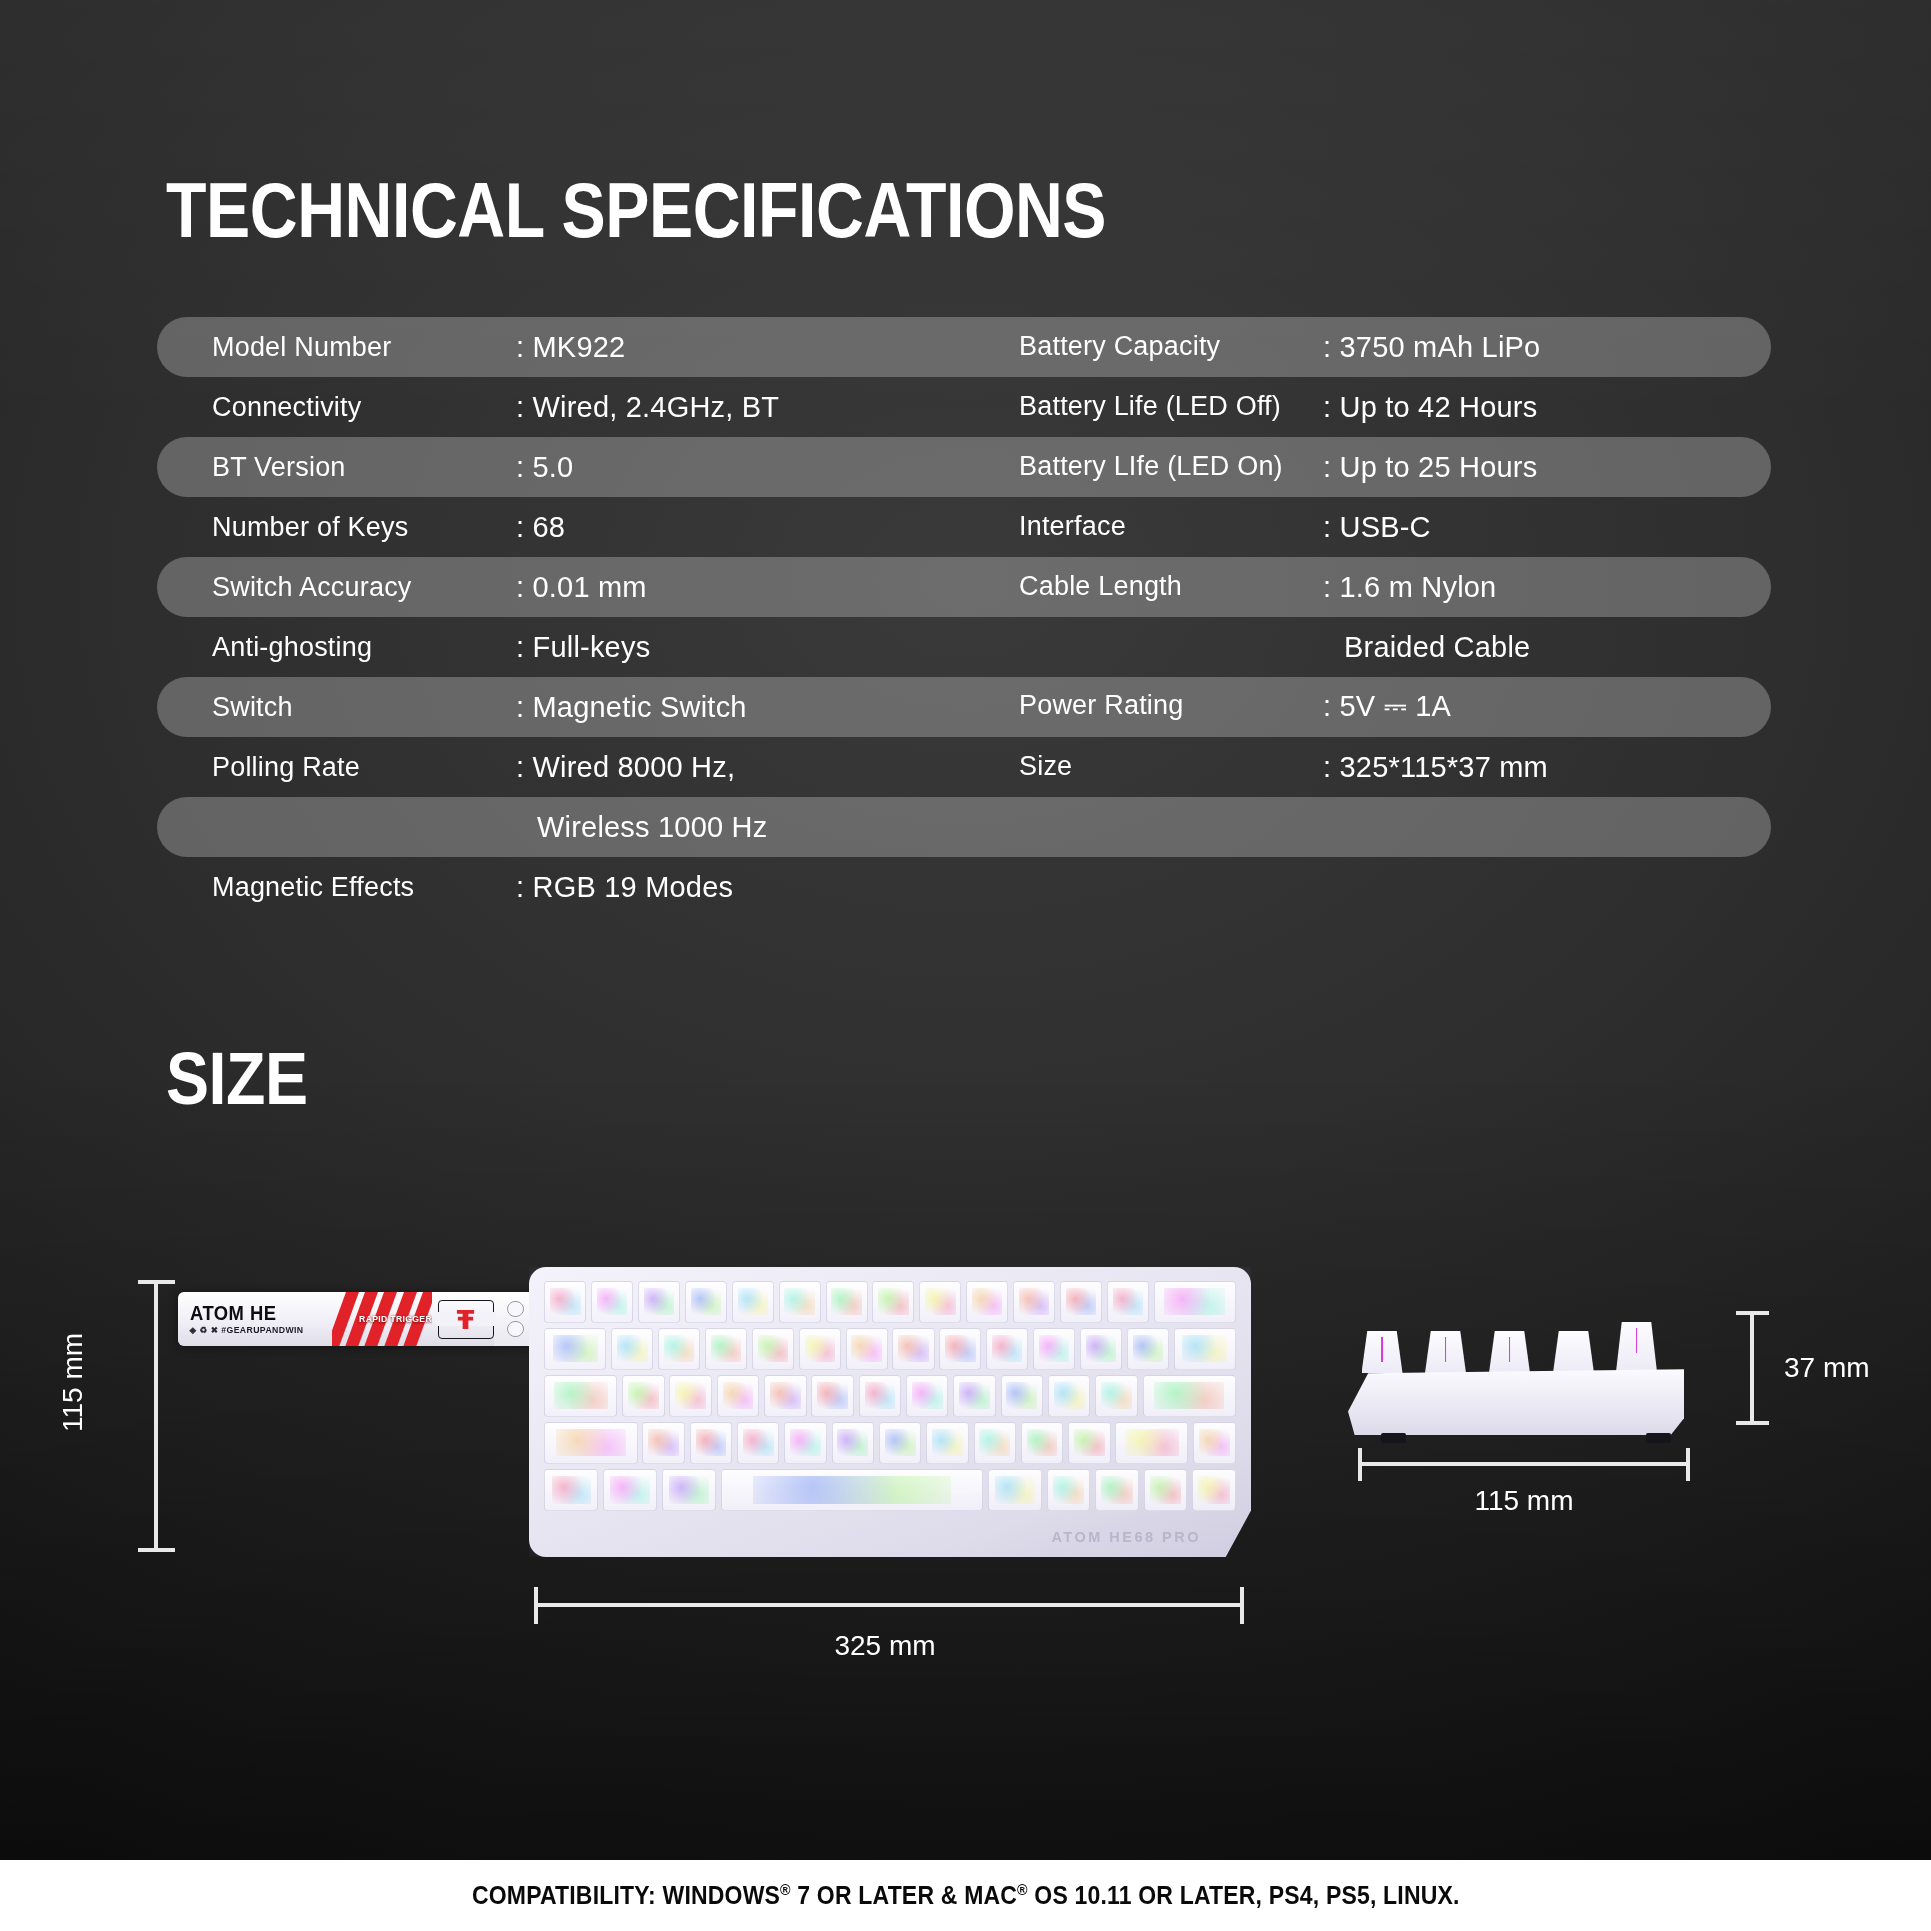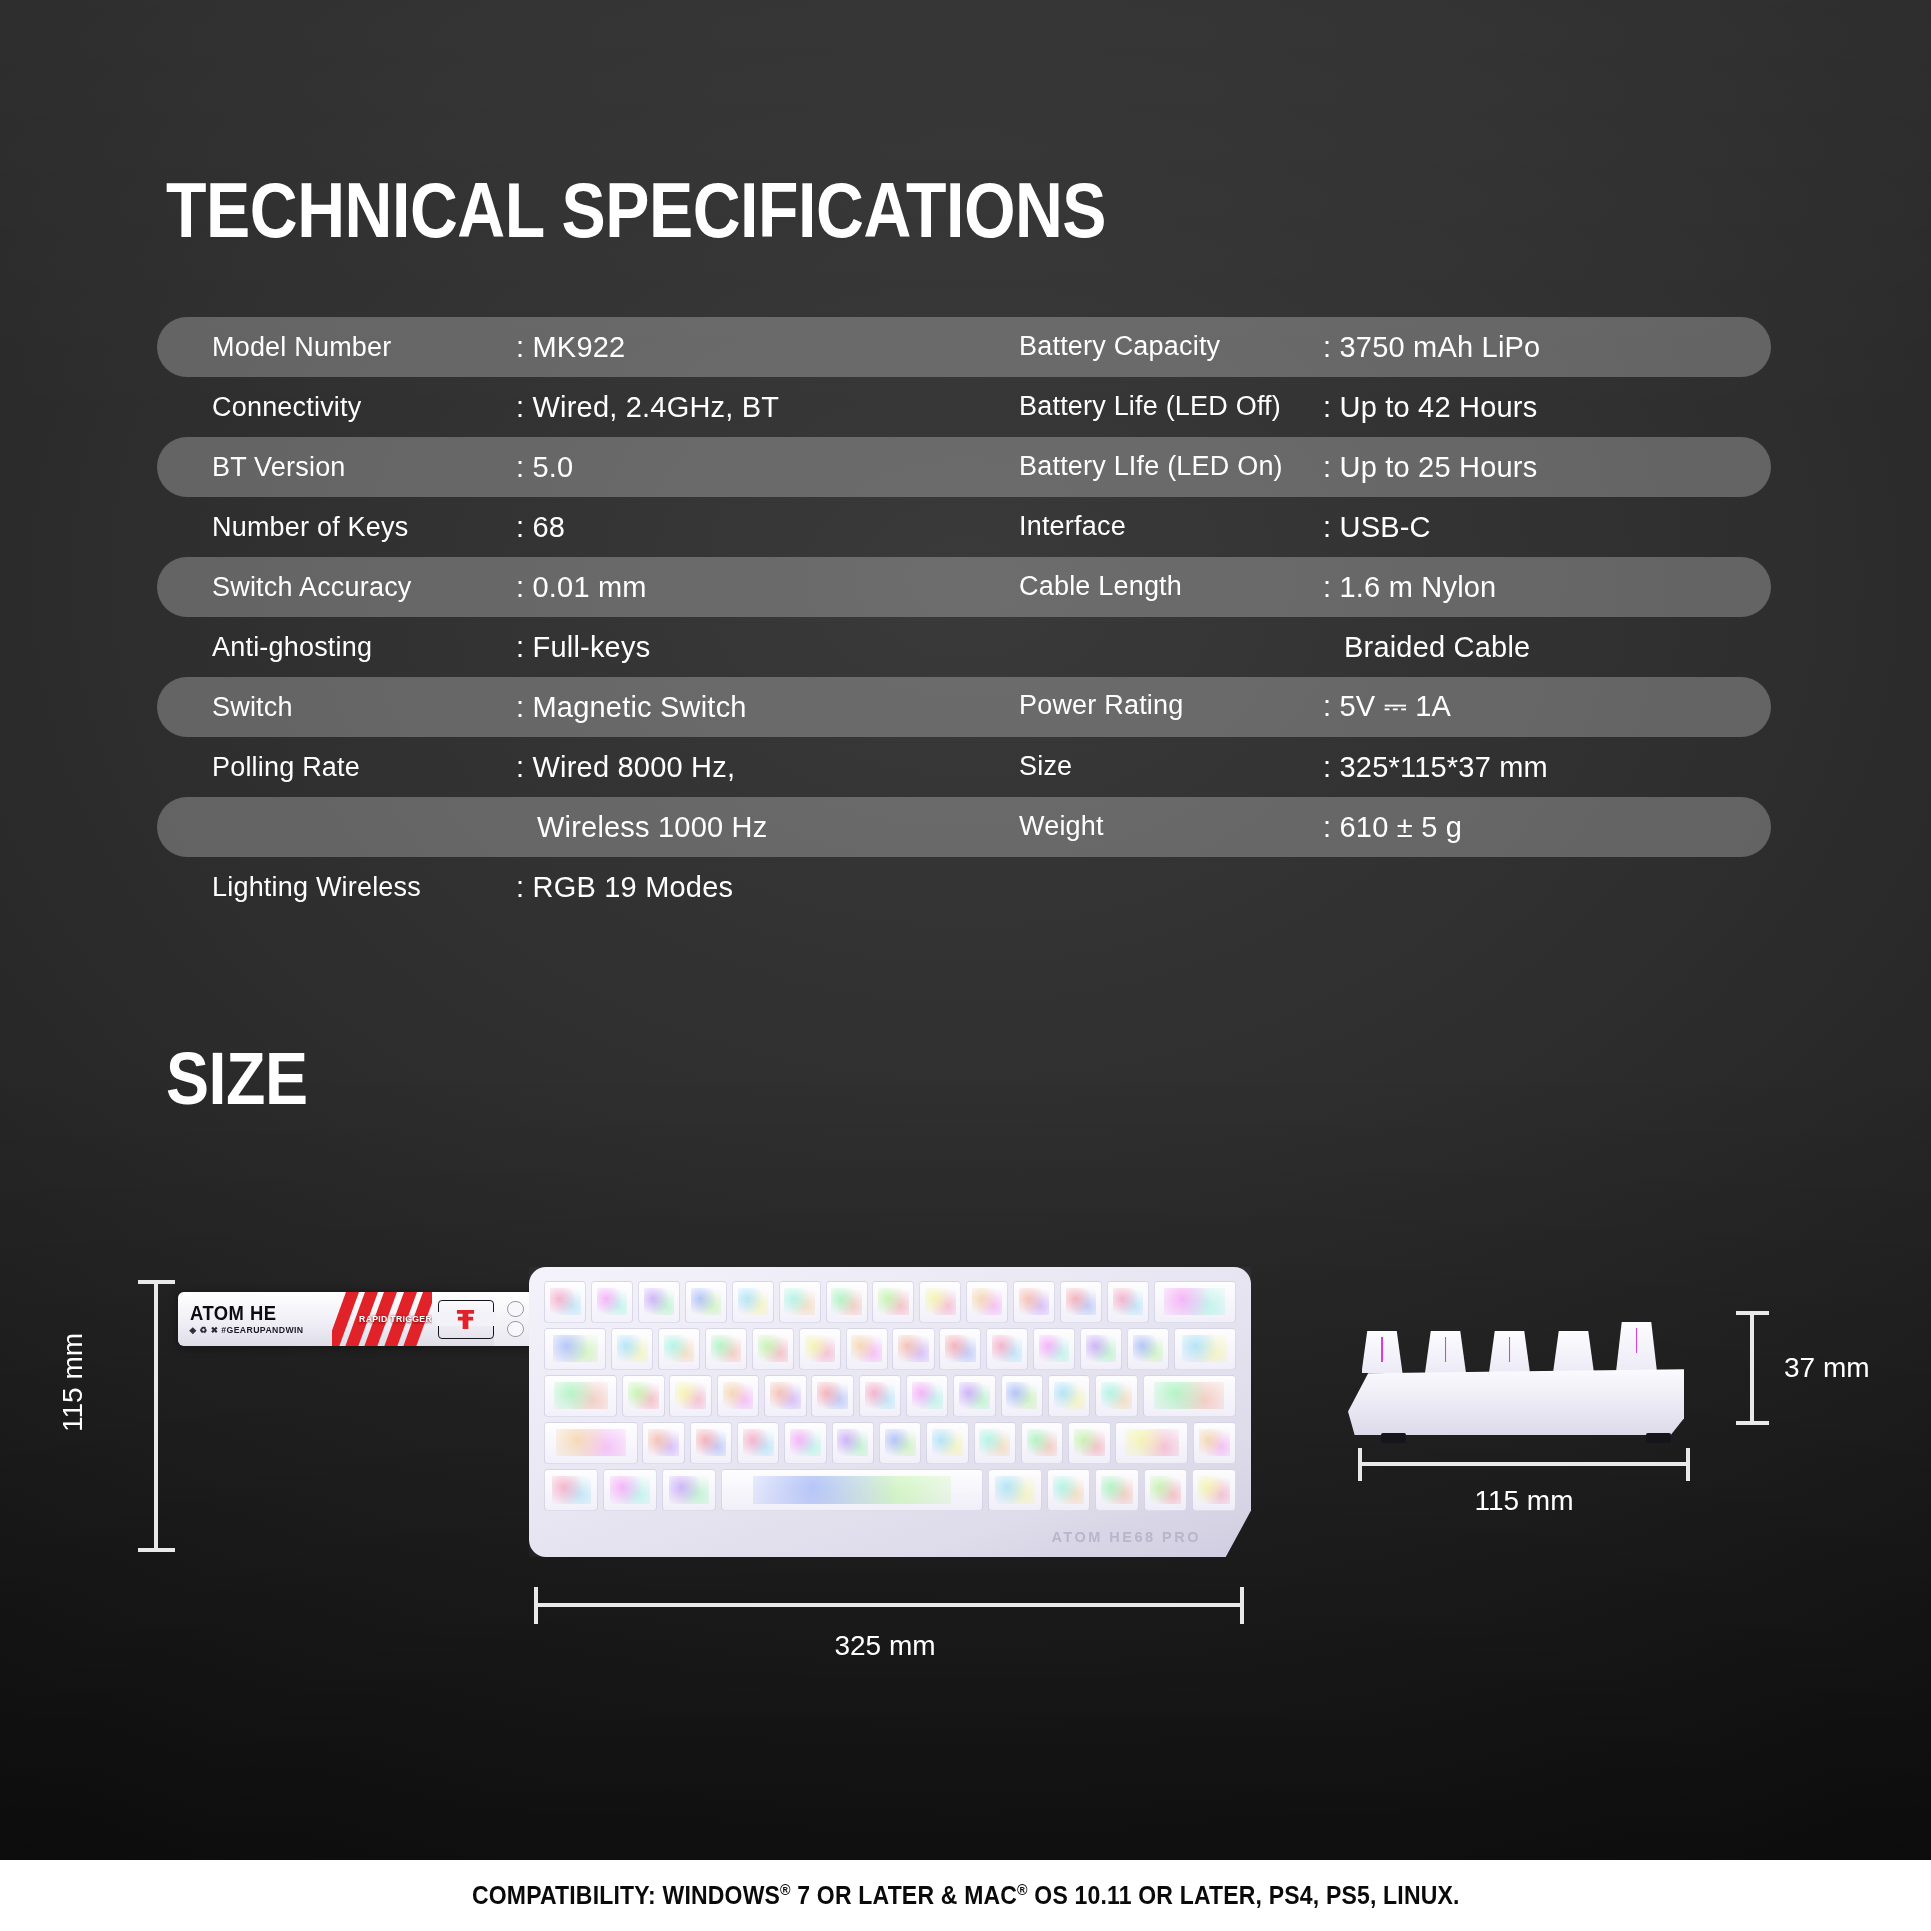--- a/index.html
+++ b/index.html
@@ -408,28 +408,24 @@
         <div class="col-right">
           <div class="lbl">Size</div>
           <div class="val">: 325*115*37 mm</div>
         </div>
       </div>
       <div class="spec-row striped">
         <div class="col-left">
           <div class="lbl"></div>
           <div class="val indent">Wireless 1000 Hz</div>
         </div>
-        <div class="col-right">
-          <div class="lbl">Weight</div>
-          <div class="val">: 610 ± 5 g</div>
-        </div>
       </div>
       <div class="spec-row">
         <div class="col-left">
-          <div class="lbl">Lighting Wireless</div>
+          <div class="lbl">Magnetic Effects</div>
           <div class="val">: RGB 19 Modes</div>
         </div>
         <div class="col-right">
           <div class="lbl"></div>
           <div class="val indent"></div>
         </div>
       </div>
     </div>
 
   <div class="section-title" id="title-size">SIZE</div>

